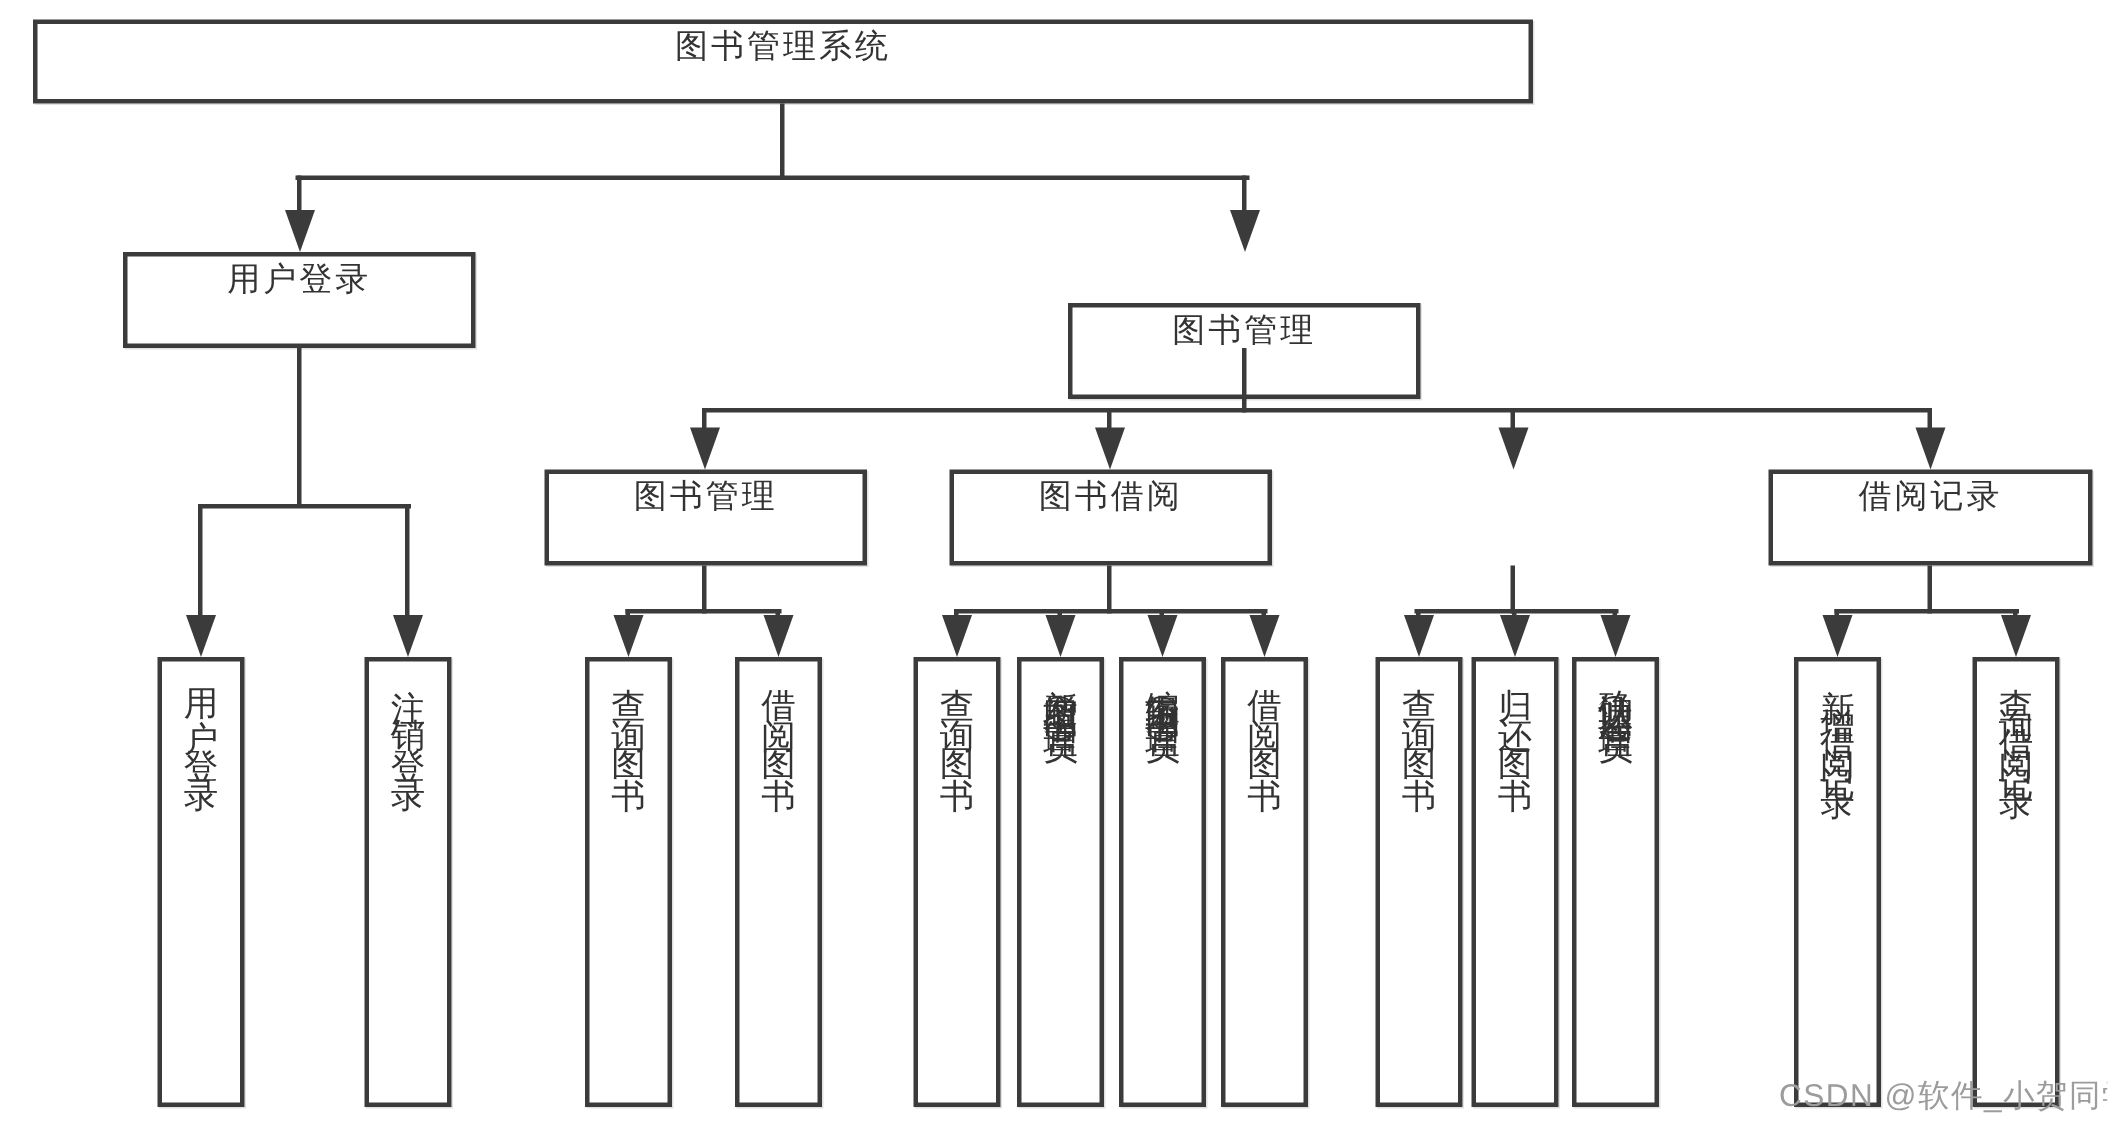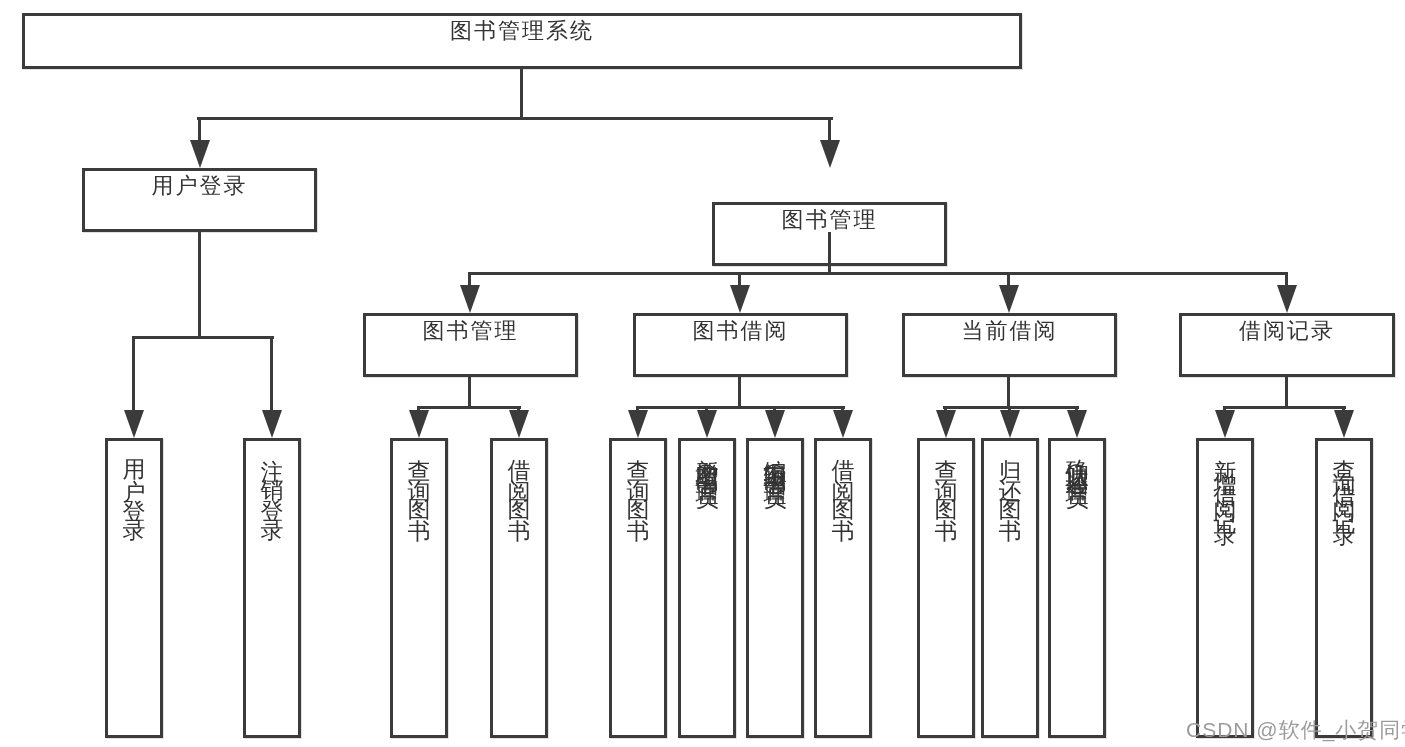--- a/index.html
+++ b/index.html
@@ -79,23 +79,20 @@
   <div class="node hnode" style="left:712px;top:168px;width:235px;height:64px;margin-top:34px;">
     <span>图书管理</span>
   </div>
 
   <div class="node hnode" style="left:363px;top:313px;width:215px;height:64px;">
     <span>图书管理</span>
   </div>
   <div class="node hnode" style="left:633px;top:313px;width:215px;height:64px;">
     <span>图书借阅</span>
   </div>
-  <div class="node hnode" style="left:902px;top:313px;width:215px;height:64px;">
-    <span>当前借阅</span>
-  </div>
   <div class="node hnode" style="left:1179px;top:313px;width:216px;height:64px;font-family:Liberation Serif, serif;">
     <span>借阅记录</span>
   </div>
 
   <div class="node vnode" style="left:105px;top:438px;width:58px;height:300px;">
     <span class="sp-wide">用户登录</span>
   </div>
   <div class="node vnode" style="left:243px;top:438px;width:58px;height:300px;">
     <span class="sp-wide">注销登录</span>
   </div>

